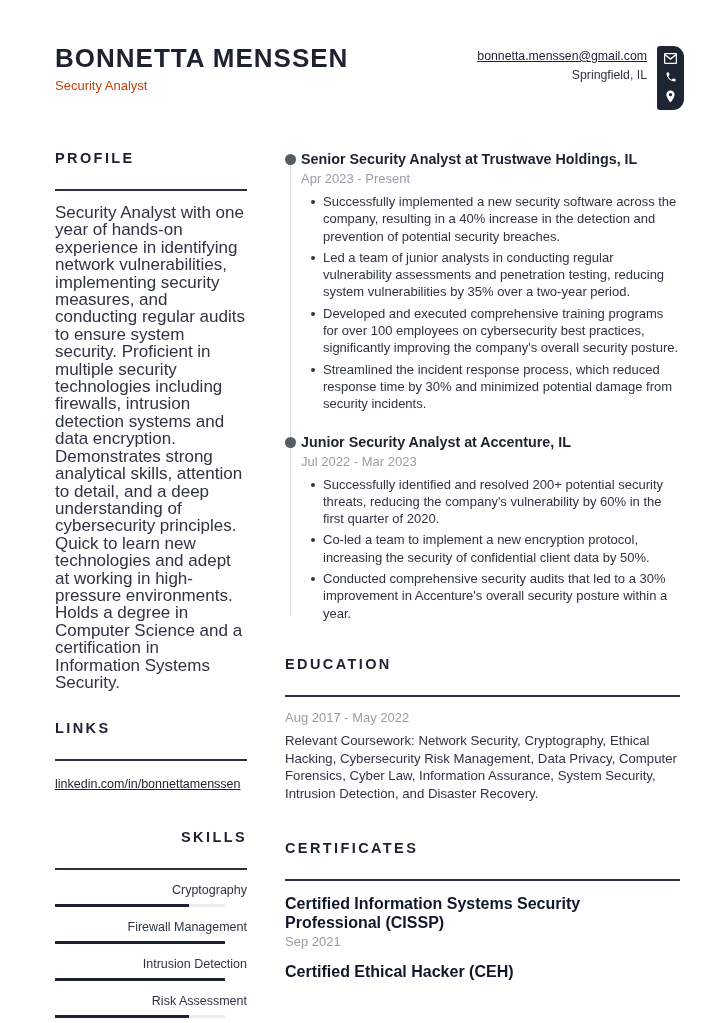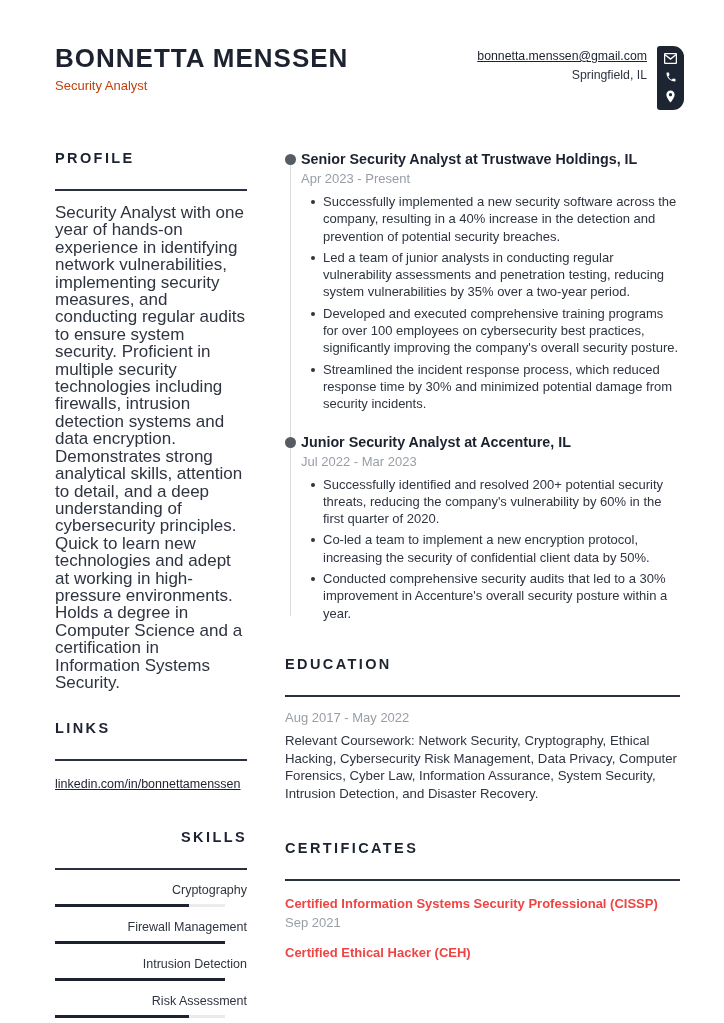--- a/index.html
+++ b/index.html
@@ -46,21 +46,21 @@
   .job h3 { font-size:14.3px; font-weight:bold; color:#1c2230; line-height:19px; }
   .dates { font-size:13px; color:#989ea6; margin:2px 0 7px; }
   ul.bullets { list-style:none; padding-left:22px; }
   ul.bullets li { position:relative; font-size:13px; line-height:17.3px; color:#2e3440; margin-bottom:4px; }
   ul.bullets li::before { content:''; position:absolute; left:-12px; top:7px; width:4px; height:4px;
                           border-radius:50%; background:#2e3440; }
   .edu-item h3 { font-size:14.3px; font-weight:bold; color:#1c2230; line-height:19.5px; }
   .edu-item .desc { font-size:13.2px; line-height:17.6px; color:#2e3440; }
   .certificates-sec { margin-top:38px; }
   .cert-item { margin-bottom:13px; }
-  .cert-item h3 { font-size:13px; font-weight:bold; color:#ef4444; line-height:19px; }
+  .cert-item h3 { font-size:16px; font-weight:bold; color:#0f172a; line-height:19px; }
   .cert-item .dates { margin:2px 0 0; }
 </style>
 </head>
 <body>
 
 <div class="page">
 
   <div class="header">
     <div>
       <div class="name">BONNETTA MENSSEN</div>

